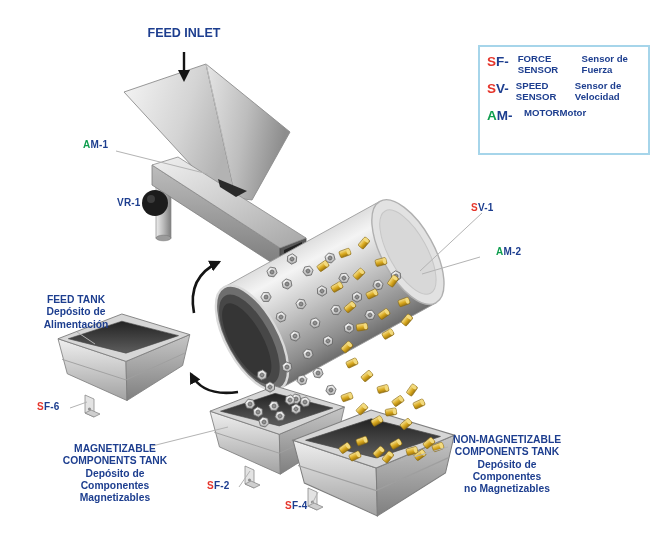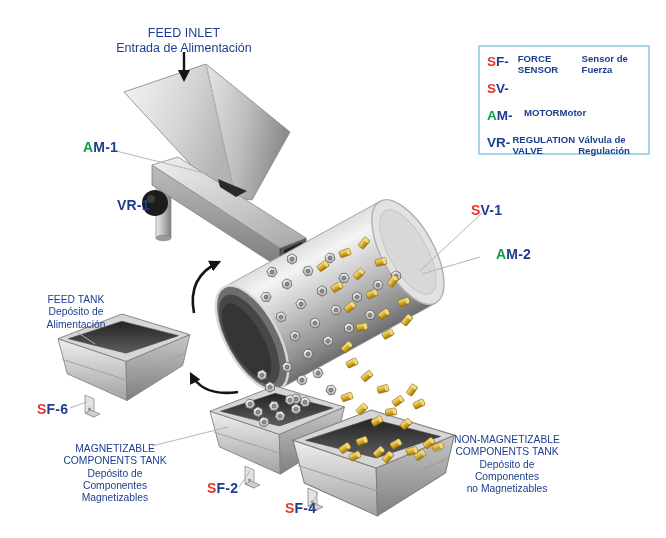--- a/index.html
+++ b/index.html
@@ -1,23 +1,23 @@
 <!DOCTYPE html>
 <html style="--c-blue: #1d3e8f; --c-red: #e5352b; --c-green: #0f9e4e; --c-legend_border: #a6d5ea; --c-leader: #b3b3b3; --c-gold: #d9a91e; --c-silver: #c9c9c9;"><head>
 <meta charset="utf-8">
 <style>
   html,body{margin:0;padding:0;background:#fff;}
   .stage{position:relative;width:666px;height:538px;background:#ffffff;overflow:hidden;
          font-family:"Liberation Sans", sans-serif;}
   .stage svg{position:absolute;left:0;top:0;}
-  .caption{position:absolute;color:var(--c-blue);font-weight:normal;white-space:nowrap;}
+  .caption{position:absolute;color:var(--c-blue);font-weight:bold;white-space:nowrap;}
   .center{transform:translateX(-50%);text-align:center;}
   .cap-lg{font-size:12.5px;line-height:15px;}
   .cap-sm{font-size:10.3px;line-height:12.3px;}
-  .tag{position:absolute;font-weight:bold;font-size:14px;color:var(--c-blue);letter-spacing:.2px;white-space:nowrap;}
+  .tag{position:absolute;font-weight:bold;font-size:10px;color:var(--c-blue);letter-spacing:.2px;white-space:nowrap;}
   .legend-box{position:absolute;left:478px;top:45px;width:172px;height:110px;
       border:2px solid var(--c-legend_border);background:#fff;box-sizing:border-box;
       padding:5px 0 0 7px;}
   .legend-row{display:flex;height:27px;align-items:flex-start;}
   .legend-code{width:37px;font-size:13.5px;font-weight:bold;color:var(--c-blue);padding-top:2px;}
   .legend-text{display:flex;font-size:9.6px;line-height:10.6px;
       font-weight:bold;color:var(--c-blue);padding-top:2px;}
 </style>
 </head>
 <body>
@@ -237,21 +237,20 @@
         <line x1="70" y1="408" x2="87" y2="402" stroke="#b3b3b3"></line>
         <line x1="152" y1="446" x2="228" y2="427" stroke="#b3b3b3"></line>
         <line x1="239" y1="487" x2="250" y2="471" stroke="#b3b3b3"></line>
         <line x1="312" y1="504" x2="318" y2="492" stroke="#b3b3b3"></line>
         <line x1="448" y1="447" x2="400" y2="461" stroke="#b3b3b3"></line>
       </g>
   </svg>
 
   <div class="caption cap-lg center" style="left:184px;top:26px">
     <div>FEED INLET</div>
-    <div>Entrada de Alimentación</div>
   </div>
 
   <div class="tag" style="left:83px;top:139px"><span style="color: rgb(15, 158, 78);">A</span><span>M-1</span></div>
   <div class="tag" style="left:117px;top:197px"><span style="color: rgb(29, 62, 143);">V</span><span>R-1</span></div>
   <div class="tag" style="left:471px;top:202px"><span style="color: rgb(229, 53, 43);">S</span><span>V-1</span></div>
   <div class="tag" style="left:496px;top:246px"><span style="color: rgb(15, 158, 78);">A</span><span>M-2</span></div>
   <div class="tag" style="left:37px;top:401px"><span style="color: rgb(229, 53, 43);">S</span><span>F-6</span></div>
   <div class="tag" style="left:207px;top:480px"><span style="color: rgb(229, 53, 43);">S</span><span>F-2</span></div>
   <div class="tag" style="left:285px;top:500px"><span style="color: rgb(229, 53, 43);">S</span><span>F-4</span></div>
 
@@ -279,31 +278,28 @@
     <div id="legend-rows">
         <div class="legend-row">
           <span class="legend-code"><b style="color: rgb(229, 53, 43);">S</b><b>F-</b></span>
           <span class="legend-text">
             <span>FORCE SENSOR</span>
             <span>Sensor de Fuerza</span>
           </span>
         </div>
         <div class="legend-row">
           <span class="legend-code"><b style="color: rgb(229, 53, 43);">S</b><b>V-</b></span>
+          <span class="legend-text">
+            <span>SPEED SENSOR</span>
+            <span>Sensor de Velocidad</span>
+          </span>
         </div>
         <div class="legend-row">
           <span class="legend-code"><b style="color: rgb(15, 158, 78);">A</b><b>M-</b></span>
           <span class="legend-text">
             <span>MOTOR</span>
             <span>Motor</span>
           </span>
         </div>
-        <div class="legend-row">
-          <span class="legend-code"><b style="color: rgb(29, 62, 143);">V</b><b>R-</b></span>
-          <span class="legend-text">
-            <span>REGULATION VALVE</span>
-            <span>Válvula de Regulación</span>
-          </span>
-        </div>
       </div>
   </div>
 
 </div>
 
 </body></html>

